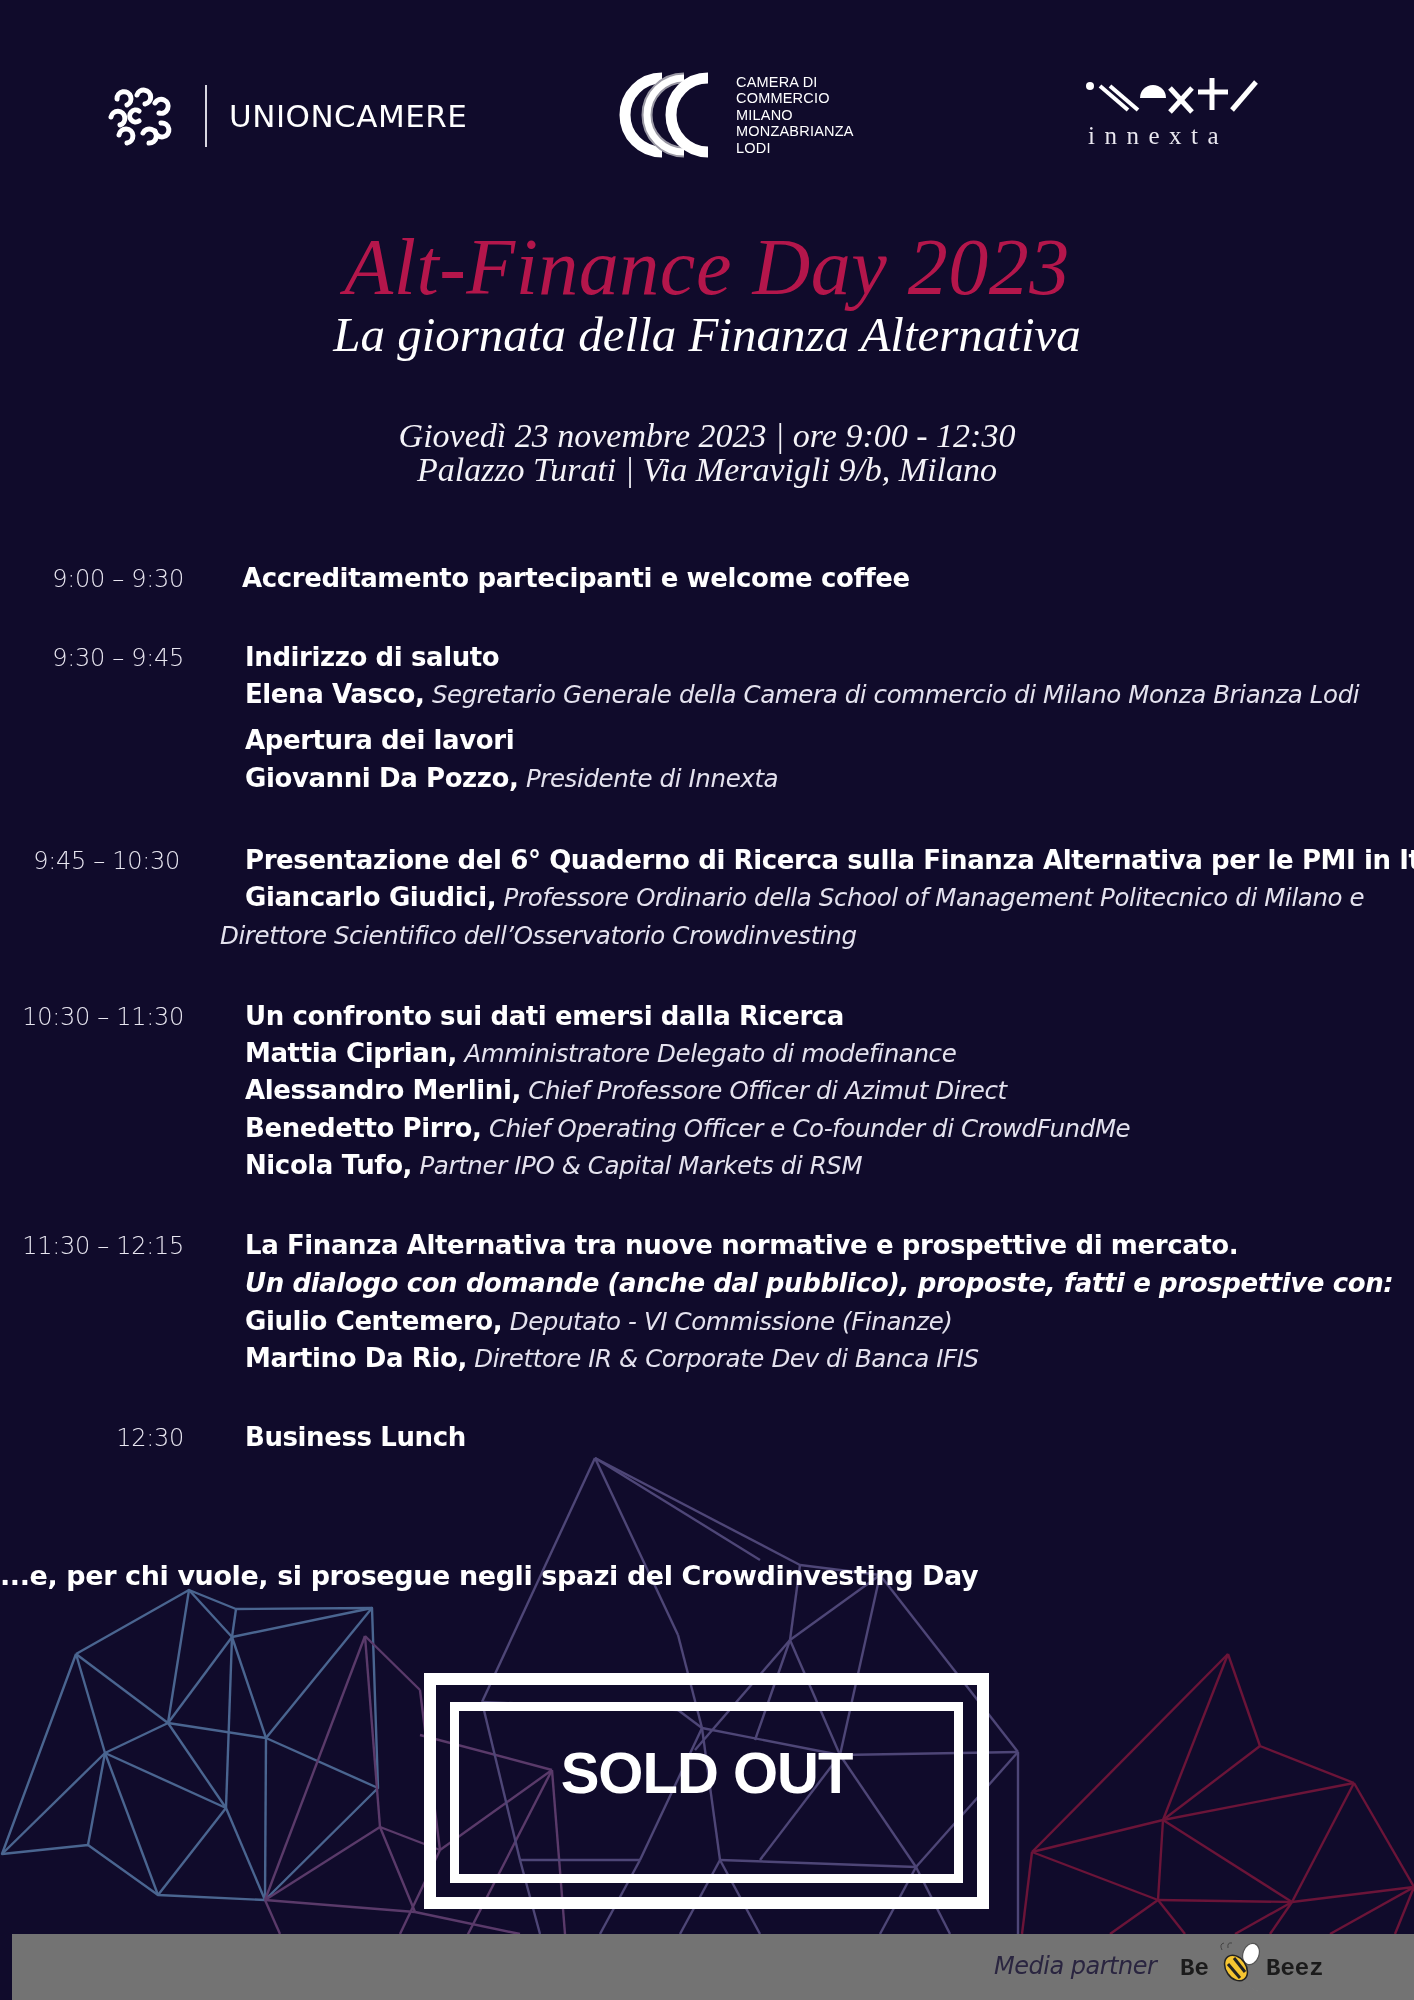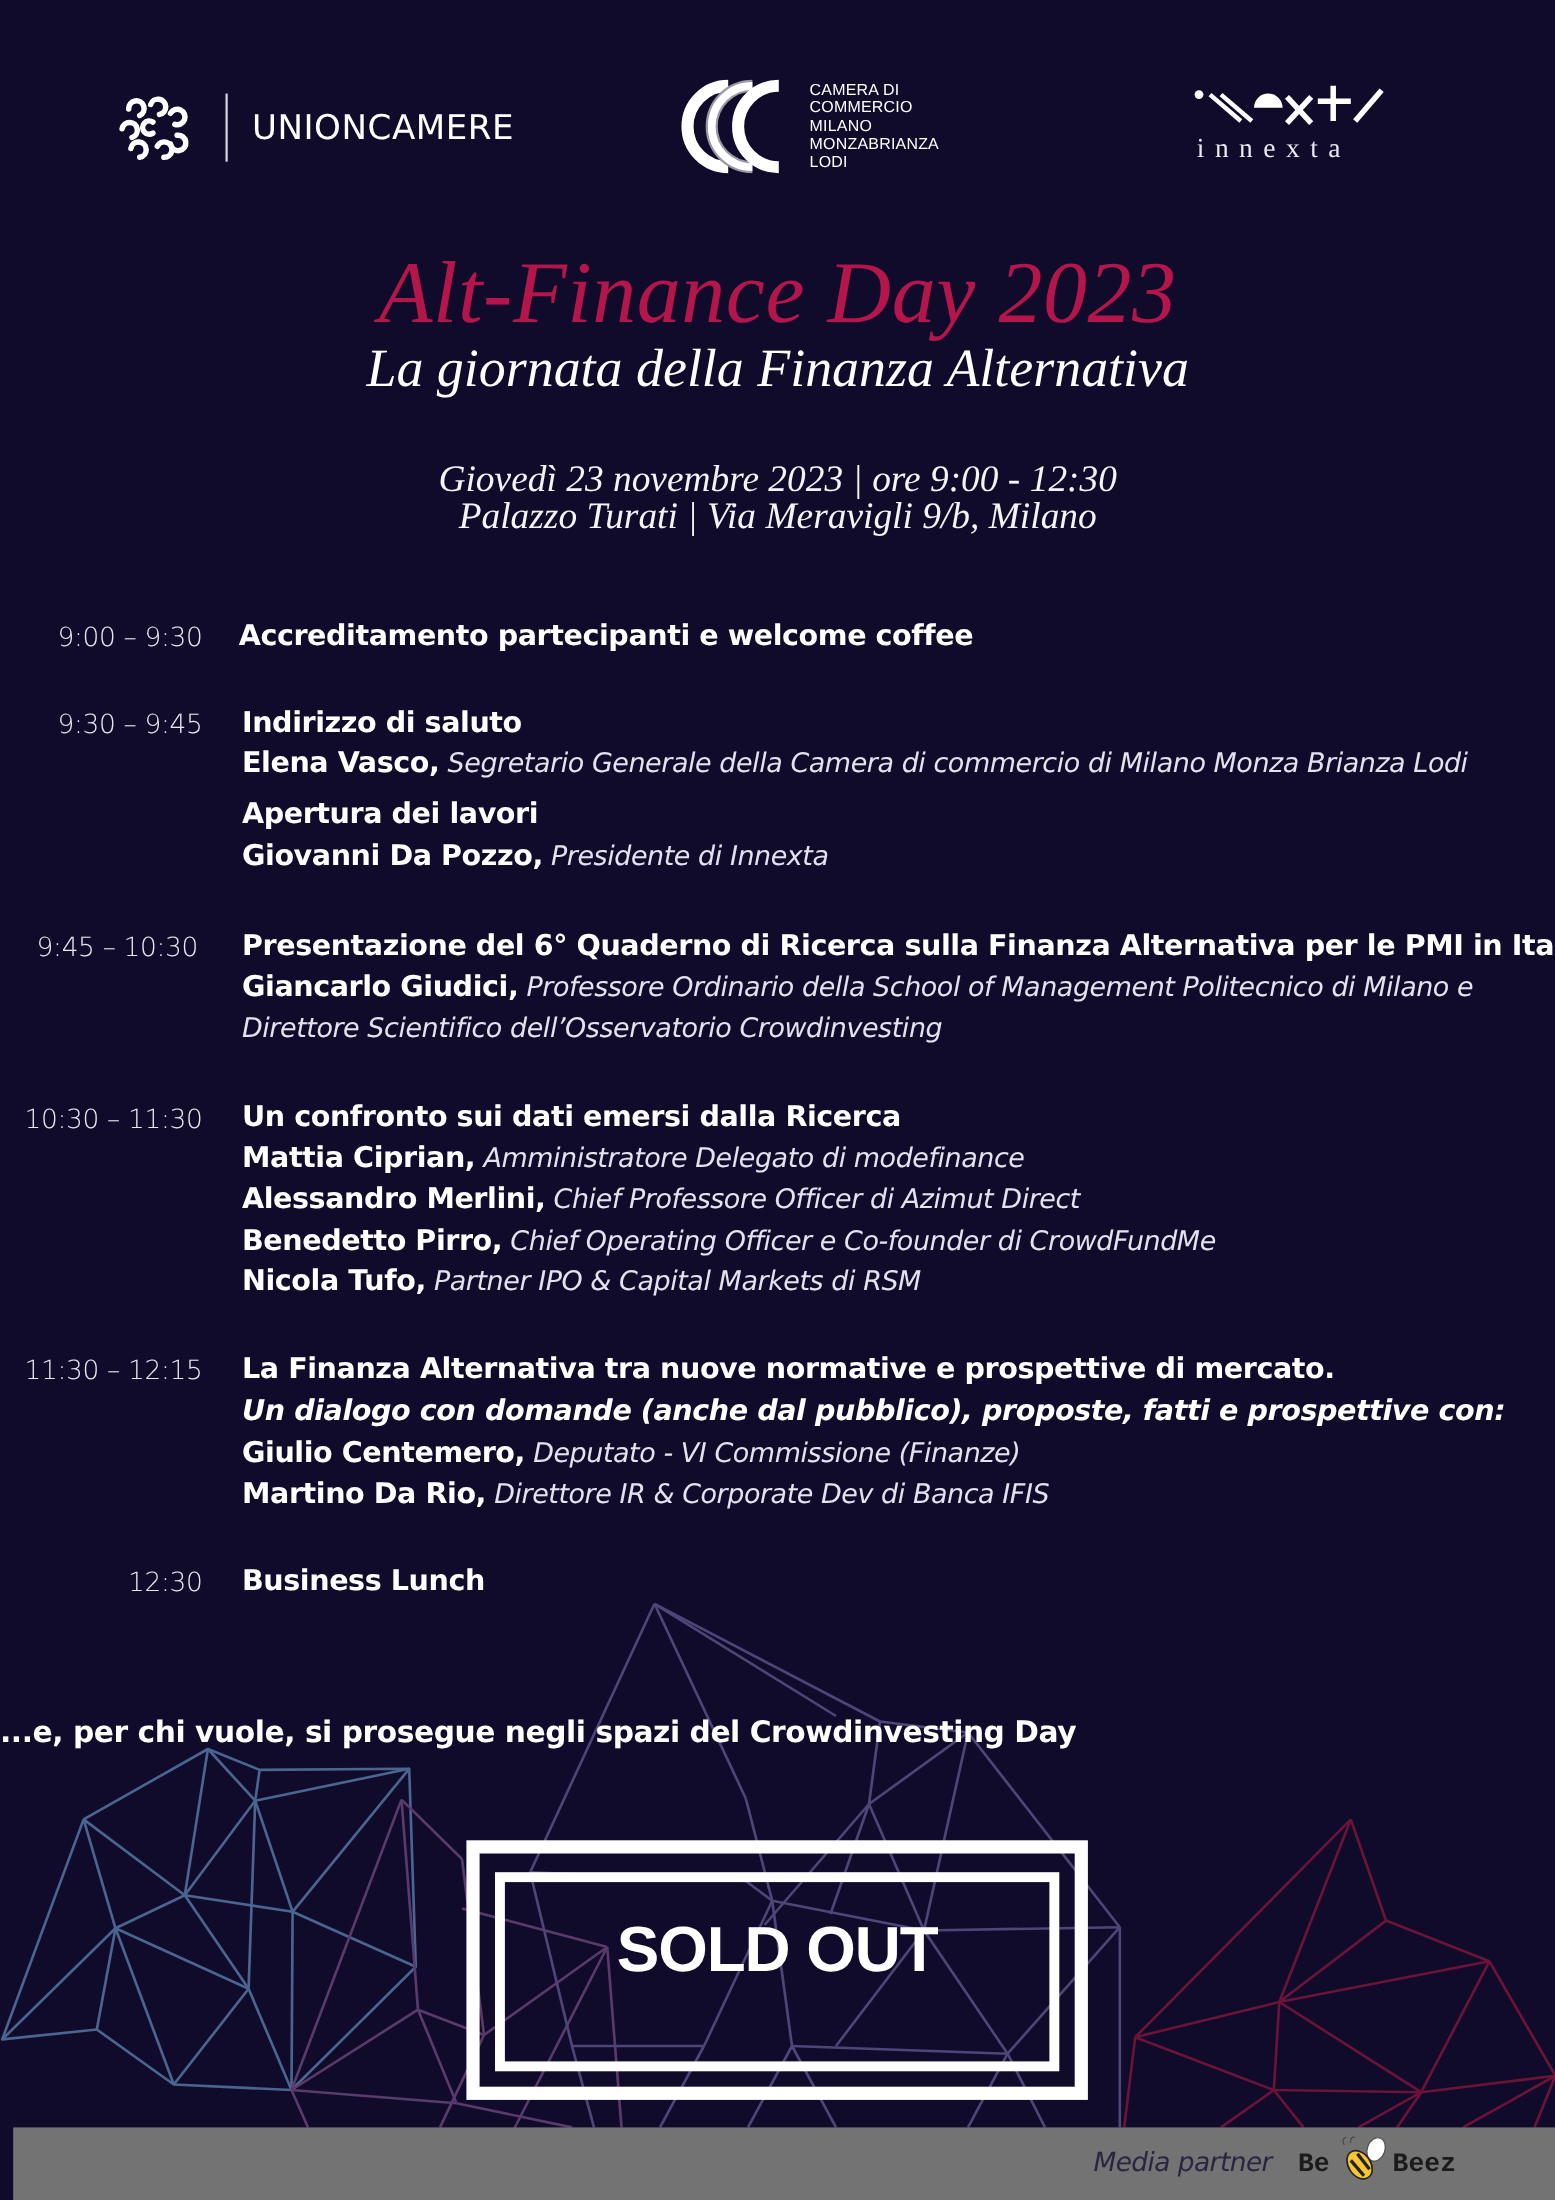--- a/index.html
+++ b/index.html
@@ -48,21 +48,21 @@
   
   .agenda-row { position: absolute; left: 0; width: 1414px; }
   .time {
     position: absolute; right: 1230px; font-family: "DejaVu Sans", sans-serif;
     font-weight: 200; font-size: 24px; color: #e8e6f0; white-space: nowrap; letter-spacing: -0.3px;
   }
   .line {
     position: absolute; left: 220px; white-space: nowrap;
     font-family: "DejaVu Sans", sans-serif; font-size: 26px; letter-spacing: -0.4px;
   }
-  .b { font-weight: bold; color: #ffffff; }
+  .b { font-weight: bold; color: #ffffff; margin-left: 25px; }
   .r { font-style: italic; font-weight: normal; color: #e4e2ee; font-size: 24.5px; }
   .bi { font-weight: bold; font-style: italic; }
 
   .followup {
     top: 1560px; left: 0; width: 1414px; text-align: left;
     font-family: "DejaVu Sans", sans-serif; font-weight: bold; font-size: 27px; letter-spacing: -0.4px; z-index: 2;
   }
 
   
   .soldout-outer {

